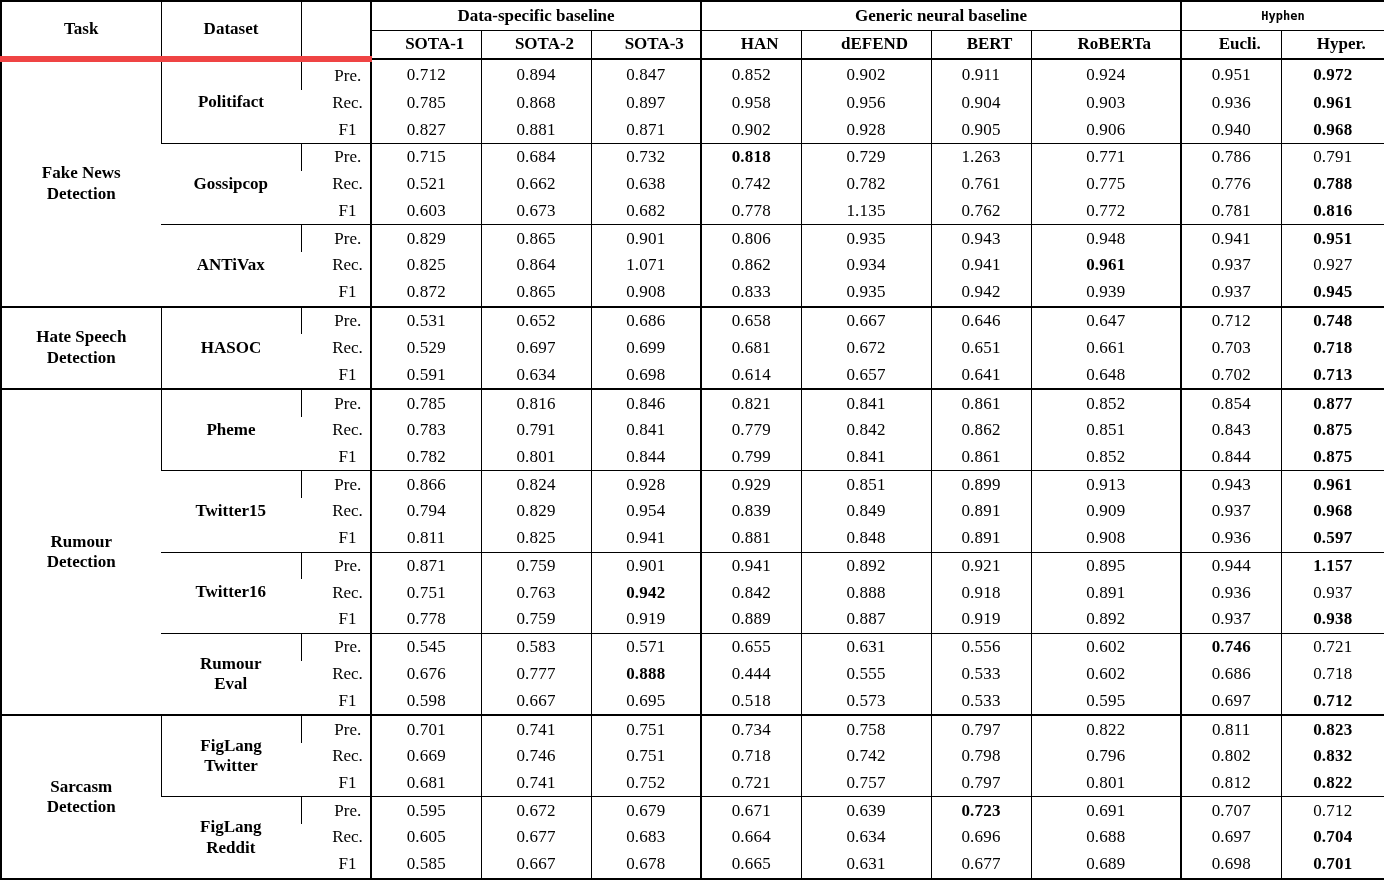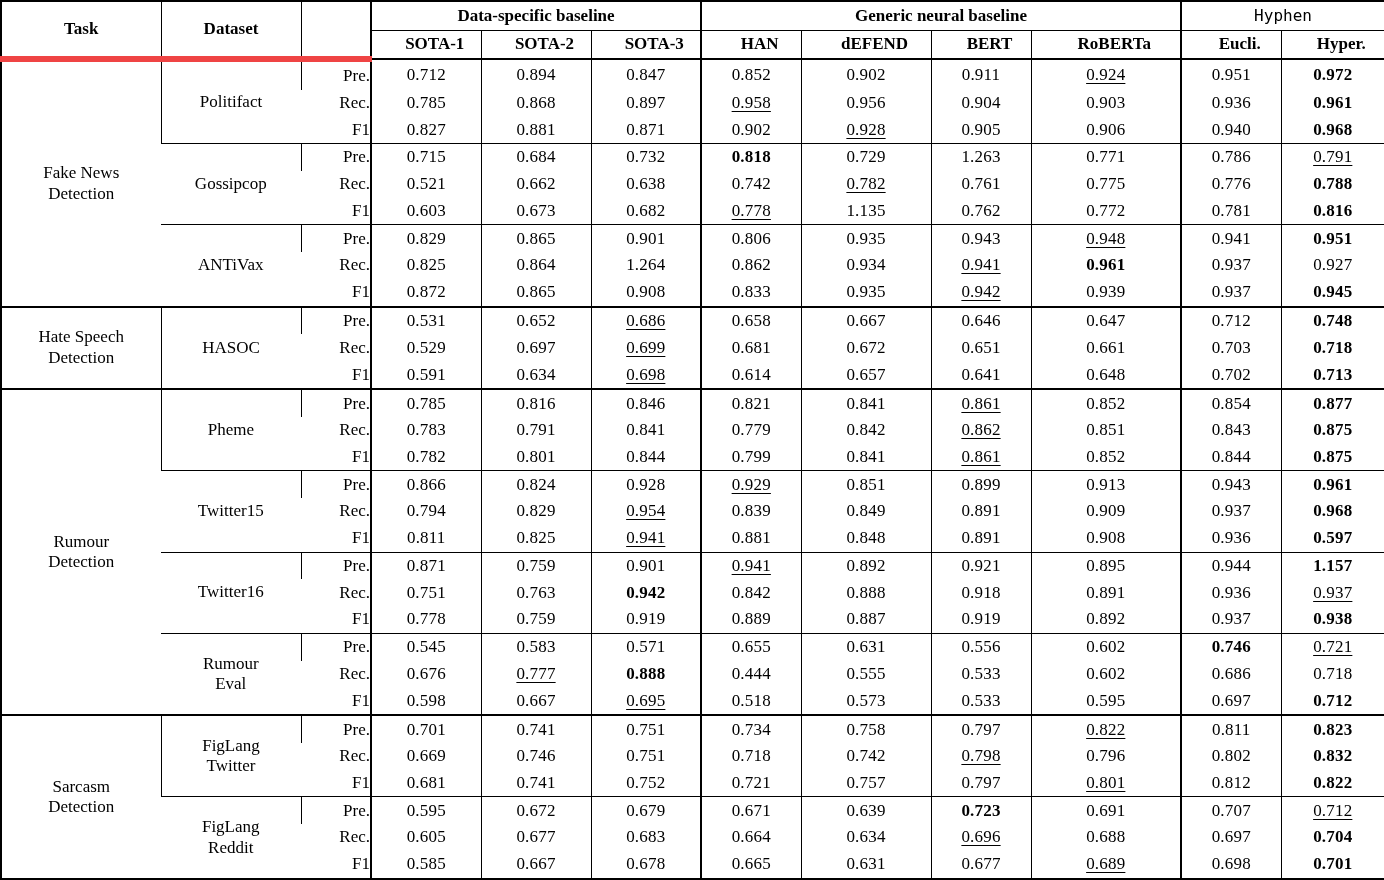--- a/index.html
+++ b/index.html
@@ -26,37 +26,37 @@
   }
   tr > th:first-child, tr > td:first-child { border-left: none; }
   .bl2 { border-left: 2px solid #000 !important; }
   thead tr { height: 29px; }
   thead th { font-weight: bold; }
   thead tr.h2 th { border-top: 1px solid #000; padding-left: 17px; }
   thead tr.h2 th { border-bottom: 2px solid #000; }
   thead th.span2 { border-bottom: 6px solid #ef4444; }
   .mono {
     font-family: "DejaVu Sans Mono", "Liberation Mono", monospace;
-    font-weight: 400;
-    font-size: 16px;
+    font-weight: 700;
+    font-size: 12px;
   }
   tbody tr.task-sep > th, tbody tr.task-sep > td { border-top: 2px solid #000; }
   tbody tr.ds-sep > th, tbody tr.ds-sep > td { border-top: 1px solid #000; }
   td.task-cell, td.dataset-cell {
-    font-weight: normal;
+    font-weight: bold;
     white-space: pre-line;
     line-height: 1.2;
   }
   td.metric-cell {
-    text-align: right;
+    text-align: center;
     padding-left: 24px;
   }
   td.val { letter-spacing: 0.2px; }
   .b { font-weight: bold; }
-  .ul { text-decoration: underline; text-underline-offset: 3px; text-decoration-thickness: 1px; }
+  .ul { text-underline-offset: 3px; text-decoration-thickness: 1px; }
 </style>
 </head>
 <body>
 
 <table id="results-table">
   <colgroup>
     <col style="width:160px">
       <col style="width:140px">
       <col style="width:70px">
     <col style="width:110px">
@@ -177,21 +177,21 @@
         <td class="val">0.935</td>
         <td class="val">0.943</td>
         <td class="val ul">0.948</td>
         <td class="val bl2">0.941</td>
         <td class="val b">0.951</td>
       </tr>
       <tr>
         <td class="metric-cell">Rec.</td>
         <td class="val bl2">0.825</td>
         <td class="val">0.864</td>
-        <td class="val">1.264</td>
+        <td class="val">1.071</td>
         <td class="val bl2">0.862</td>
         <td class="val">0.934</td>
         <td class="val ul">0.941</td>
         <td class="val b">0.961</td>
         <td class="val bl2">0.937</td>
         <td class="val">0.927</td>
       </tr>
       <tr>
         <td class="metric-cell">F1</td>
         <td class="val bl2">0.872</td>

